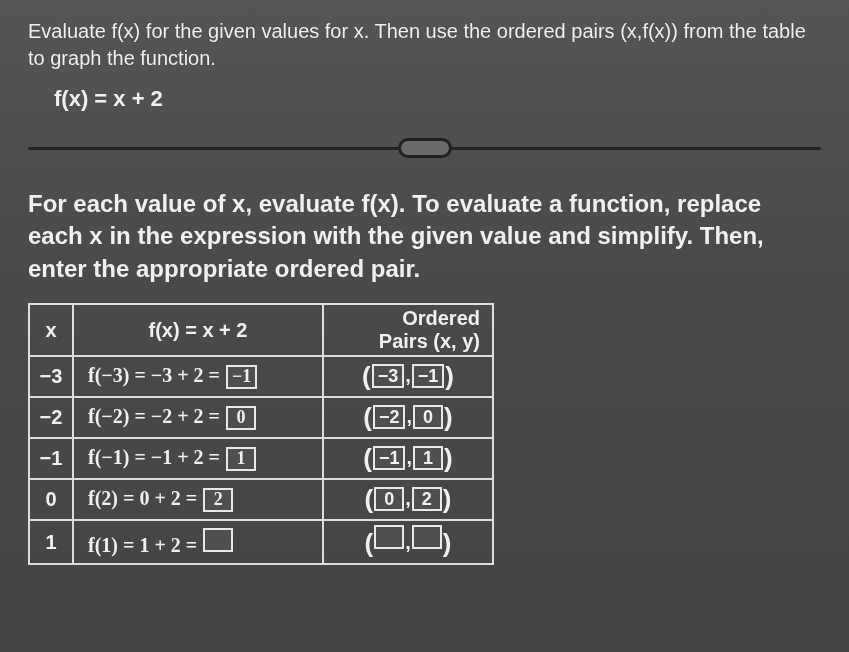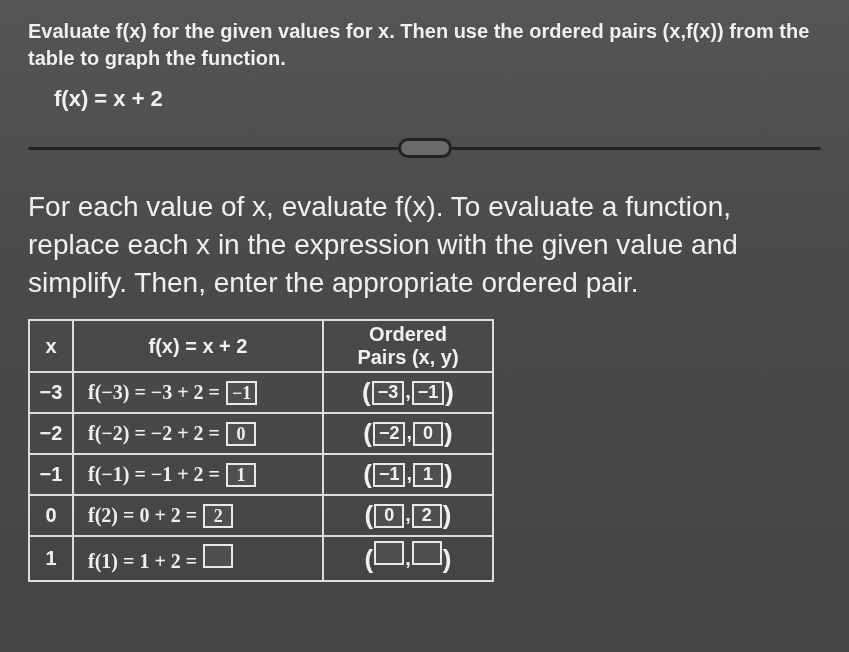--- a/index.html
+++ b/index.html
@@ -7,33 +7,33 @@
       background: #4a4a4a;
       background: linear-gradient(180deg, #555 0%, #4a4a4a 40%, #444 100%);
       width: 849px;
       height: 652px;
       font-family: Arial, Helvetica, sans-serif;
       color: #f0f0f0;
       padding: 18px 28px 0 28px;
       overflow: hidden;
       position: relative;
     }
-    .prompt { font-size: 20px; line-height: 1.35; font-weight: bold; margin-bottom: 14px; text-shadow: 0 0 1px rgba(0,0,0,.3); }
+    .prompt { font-size: 20px; line-height: 1.35; font-weight: normal; margin-bottom: 14px; text-shadow: 0 0 1px rgba(0,0,0,.3); }
     .equation { font-size: 22px; font-weight: bold; margin-left: 26px; margin-bottom: 26px; }
     .divider-row { display: flex; align-items: center; margin-bottom: 30px; }
     .rule { flex: 1; height: 3px; background: #222; border-radius: 2px; }
     .handle {
       width: 54px; height: 20px; border: 3px solid #222; border-radius: 12px;
       background: #6a6a6a; margin: 0 -1px; display: flex; align-items: center; justify-content: center;
     }
-    .instruction { font-size: 28px; line-height: 1.35; font-weight: normal; margin-bottom: 18px; }
+    .instruction { font-size: 24px; line-height: 1.35; font-weight: bold; margin-bottom: 18px; }
     table { border-collapse: collapse; }
     th, td { border: 2px solid #ddd; padding: 4px 8px; vertical-align: middle; text-align: center; font-weight: bold; font-size: 20px; }
     th { font-size: 20px; padding: 4px 14px; }
-    th.pairs { line-height: 1.15; padding: 2px 12px; }
+    th.pairs { line-height: 1.15; padding: 2px 12px; text-align: right; }
     td.x { width: 44px; }
     td.eq { text-align: left; padding-left: 14px; min-width: 250px; white-space: nowrap; font-family: Liberation Serif, serif; }
     td.pair { min-width: 170px; white-space: nowrap; margin-top: 16px; }
     .boxed {
       display: inline-flex; align-items: center; justify-content: center;
       border: 2px solid #e8e8e8; min-width: 30px; height: 24px;
       padding: 0 4px; margin: 0 1px; color: #f0f0f0; font-weight: bold; font-size: 18px;
       background: #4f4f4f;
     }
     .paren { font-size: 26px; font-weight: bold; vertical-align: middle; }

